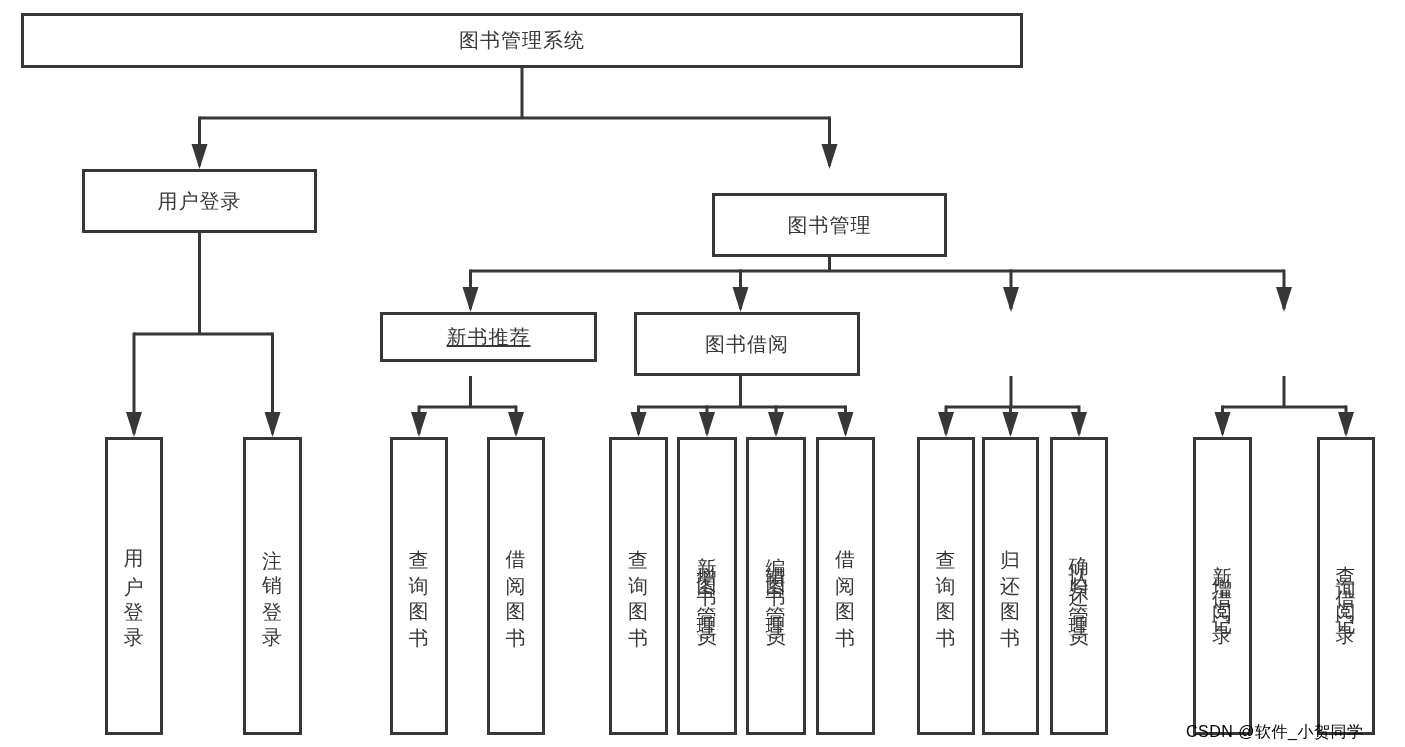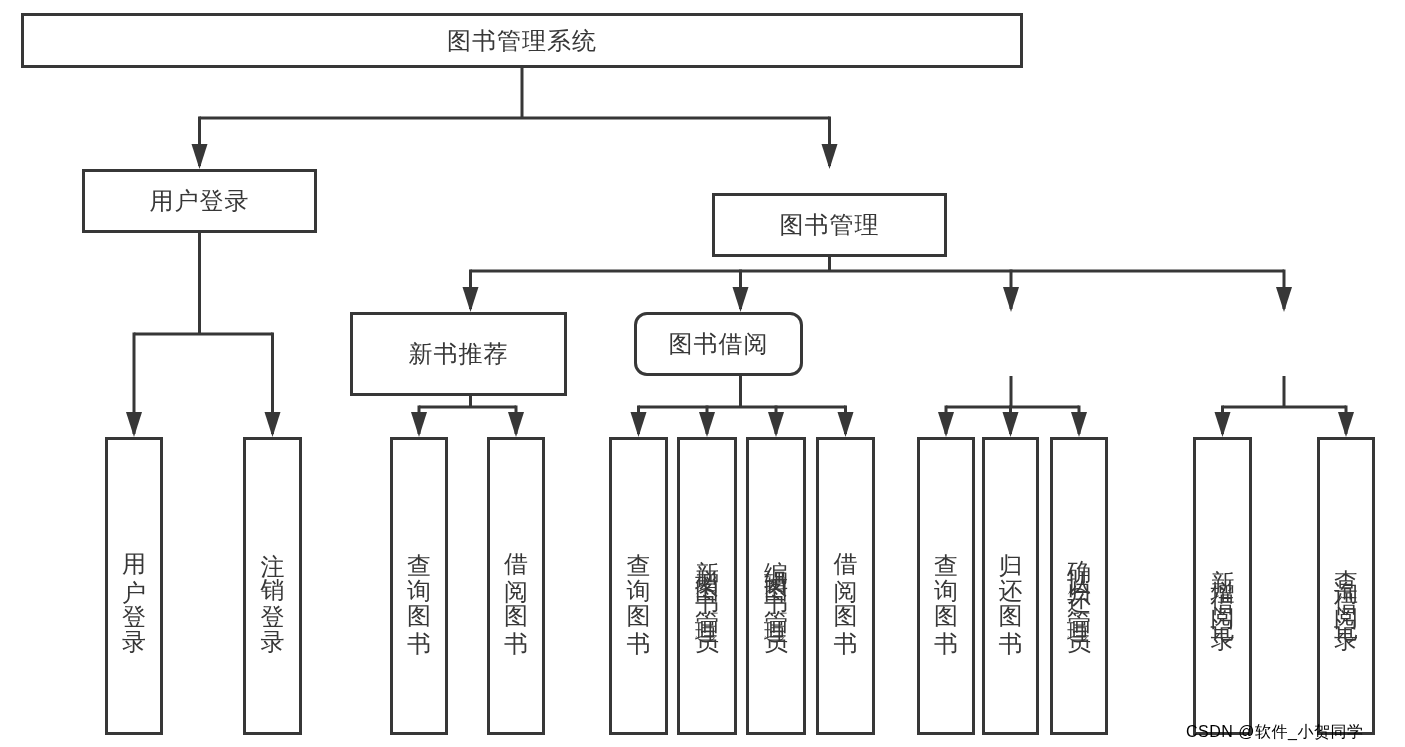--- a/index.html
+++ b/index.html
@@ -6,34 +6,34 @@
   .canvas {
     position:relative; width:1405px; height:747px; background:#ffffff;
     font-family:"Liberation Sans","DejaVu Sans",sans-serif;
     color:#373737; overflow:hidden;
   }
   .connector-layer { position:absolute; left:0; top:0; width:1405px; height:747px; }
   .node {
     position:absolute; box-sizing:border-box;
     border:3px solid #373737; background:#ffffff;
     display:flex; align-items:center; justify-content:center;
-    font-size:24px; letter-spacing:1px; white-space:nowrap;
+    font-size:20px; letter-spacing:1px; white-space:nowrap;
   }
   .leaf span {
     writing-mode:vertical-rl; text-orientation:mixed; line-height:1;
     letter-spacing:26px;
   }
   .leaf.ls-6 span { letter-spacing:12px; }
   .leaf.ls-9 span { letter-spacing:10px; }
   
   .n-root   { left:21px;   top:13px;  width:1002px; height:55px; }
   .n-l2a    { left:82px;   top:169px; width:235px;  height:64px; }
   .n-l2b    { left:712px;  top:169px; width:235px;  height:64px;margin-top:24px; }
-  .n-l3a    { left:350px;  top:312px; width:217px;  height:84px; }
-  .n-l3b    { left:634px;  top:312px; width:169px;  height:64px;border-radius:13px; }
+  .n-l3a    { left:380px;  top:312px; width:217px;  height:50px;text-decoration:underline; }
+  .n-l3b    { left:634px;  top:312px; width:226px;  height:64px; }
   .n-l3c    { left:902px;  top:312px; width:218px;  height:64px; }
   .n-l3d    { left:1176px; top:312px; width:216px;  height:64px; }
   .leaf     { top:437px; height:298px; }
   .n-leaf1  { left:105px;  width:58px; }
   .n-leaf2  { left:243px;  width:59px; }
   .n-leaf3  { left:390px;  width:58px; }
   .n-leaf4  { left:487px;  width:58px; }
   .n-leaf5  { left:609px;  width:59px; }
   .n-leaf6  { left:677px;  width:60px; }
   .n-leaf7  { left:746px;  width:60px; }

